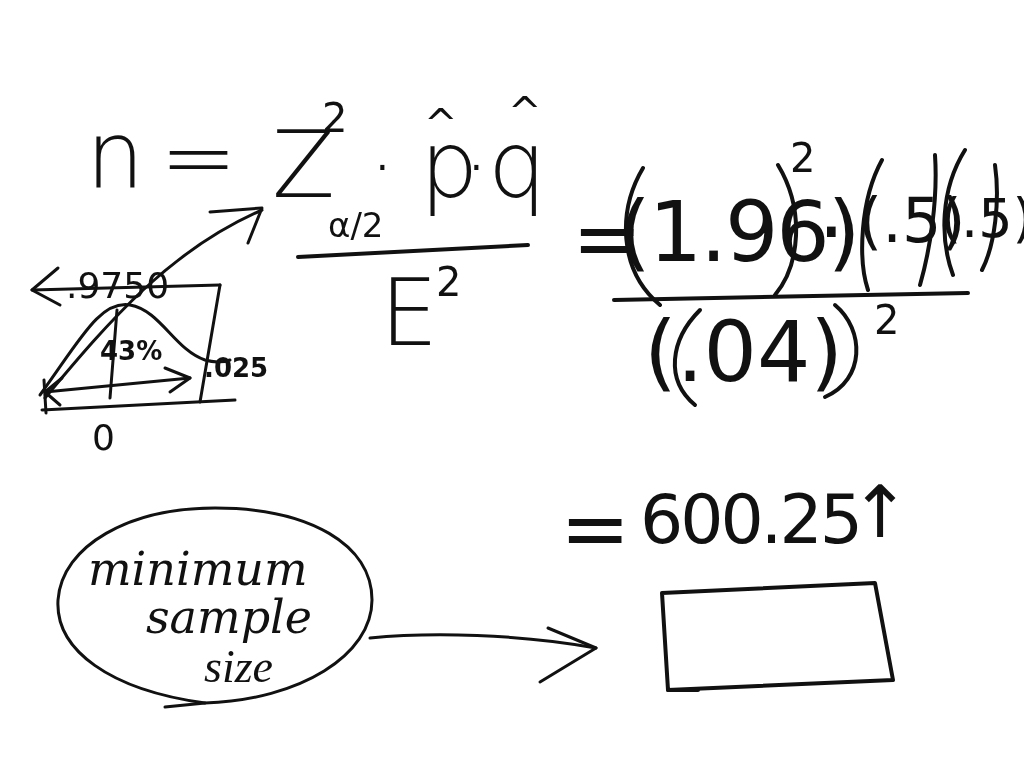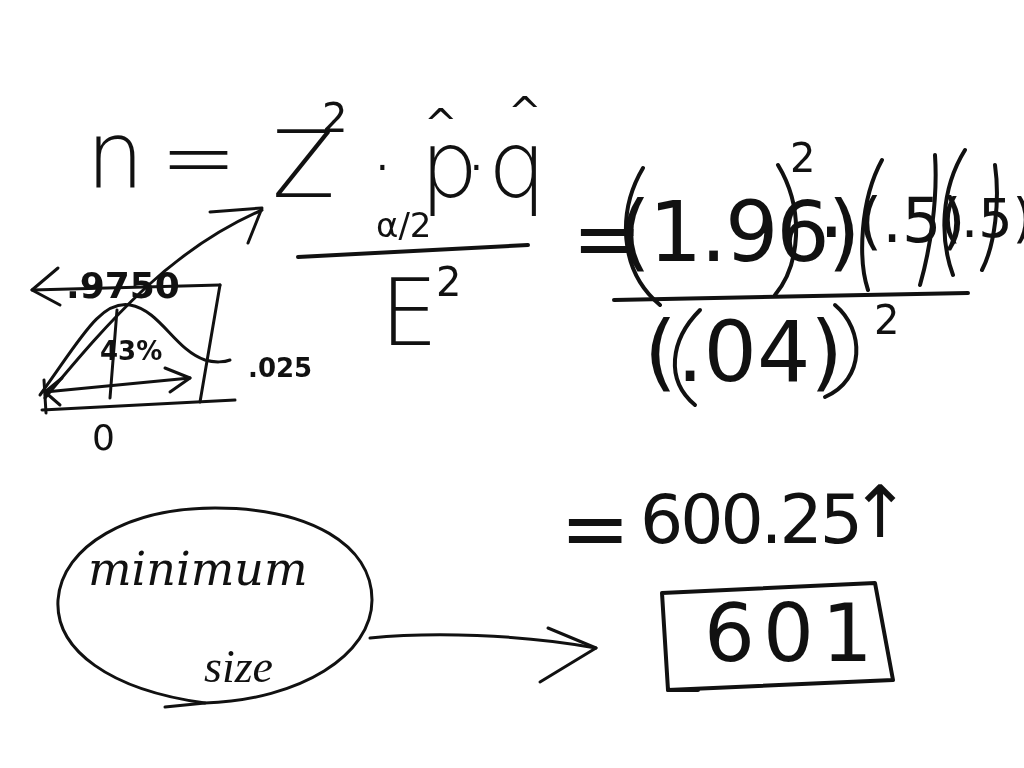--- a/index.html
+++ b/index.html
@@ -6,21 +6,21 @@
     body { width: 1024px; height: 768px; position: relative; overflow: hidden; }
     .board { position: absolute; left: 0; top: 0; width: 1024px; height: 768px; background: #ffffff; }
     svg.ink { position: absolute; left: 0; top: 0; width: 1024px; height: 768px; }
     .stroke { fill: none; stroke: #111111; stroke-width: 4; stroke-linecap: round; stroke-linejoin: round; }
     .stroke-thin { fill: none; stroke: #111111; stroke-width: 3; stroke-linecap: round; stroke-linejoin: round; }
     .hw { position: absolute; color: #111111; font-family: "DejaVu Sans", sans-serif; font-weight: normal; line-height: 1; white-space: nowrap; }
     .big { font-size: 92px; font-weight: 300; letter-spacing: 2px; }
     .mid { font-size: 84px; }
     .sup { font-size: 40px; }
     .sub { font-size: 34px; }
-    .small { font-size: 36px; font-weight: bold; }
+    .small { font-size: 36px; font-weight: normal; }
     .tiny { font-size: 26px; font-weight: bold; }
     .note { font-family: "DejaVu Serif", serif; font-style: italic; font-size: 46px; }
   </style>
 </head>
 <body>
 
 <div class="board">
 
   <svg class="ink" viewBox="0 0 1024 768">
 
@@ -56,21 +56,21 @@
     <path class="stroke-thin" d="M548 628 L596 648 L540 682"></path>
 
     <path class="stroke" d="M662 593 L875 583 L893 680 L668 690 Z"></path>
     <path class="stroke" d="M668 690 L698 690"></path>
   </svg>
 
   <div class="hw big" style="left:86px; top:110px;">n</div>
   <div class="hw big" style="left:160px; top:112px;">=</div>
   <div class="hw big" style="left:272px; top:120px;">Z</div>
   <div class="hw sup" style="left:322px; top:98px;">2</div>
-  <div class="hw sub" style="left:328px; top:208px;margin-left:48px;">α/2</div>
+  <div class="hw sub" style="left:328px; top:208px;">α/2</div>
   <div class="hw sup" style="left:376px; top:148px;">·</div>
   <div class="hw sup" style="left:424px; top:104px;">^</div>
   <div class="hw big" style="left:420px; top:120px;">p</div>
   <div class="hw sup" style="left:470px; top:148px;">·</div>
   <div class="hw sup" style="left:508px; top:92px;">^</div>
   <div class="hw big" style="left:488px; top:120px;">q</div>
   <div class="hw big" style="left:380px; top:268px;">E</div>
   <div class="hw sup" style="left:436px; top:262px;">2</div>
 
   <div class="hw mid" style="left:572px; top:196px;">=</div>
@@ -78,23 +78,23 @@
   <div class="hw sup" style="left:790px; top:138px;">2</div>
   <div class="hw mid" style="left:818px; top:190px;">·</div>
   <div class="hw" style="left:858px; top:190px; font-size:62px;">(.5)</div>
   <div class="hw" style="left:940px; top:192px; font-size:54px;">(.5)</div>
   <div class="hw mid" style="left:644px; top:310px;">(.04)</div>
   <div class="hw sup" style="left:874px; top:300px;">2</div>
 
   <div class="hw mid" style="left:560px; top:486px;">=</div>
   <div class="hw mid" style="left:640px; top:486px; font-size:68px; letter-spacing:-3px;">600.25</div>
   <div class="hw mid" style="left:850px; top:476px; font-size:72px;">↑</div>
-  <div class="hw mid" style="left:704px; top:594px; font-size:80px; letter-spacing:8px;">601</div>
 
   <div class="hw small" style="left:66px; top:268px;">.9750</div>
   <div class="hw tiny" style="left:100px; top:338px;">43%</div>
-  <div class="hw tiny" style="left:204px; top:355px;padding-left:44px;">.025</div>
+  <div class="hw tiny" style="left:204px; top:355px;">.025</div>
   <div class="hw small" style="left:92px; top:420px; font-weight:normal;">0</div>
 
   <div class="hw note" style="left:88px; top:546px;">minimum</div>
+  <div class="hw note" style="left:146px; top:594px;">sample</div>
   <div class="hw note" style="left:204px; top:644px;font-family:Liberation Serif, serif;">size</div>
 
 </div>
 
 </body></html>

